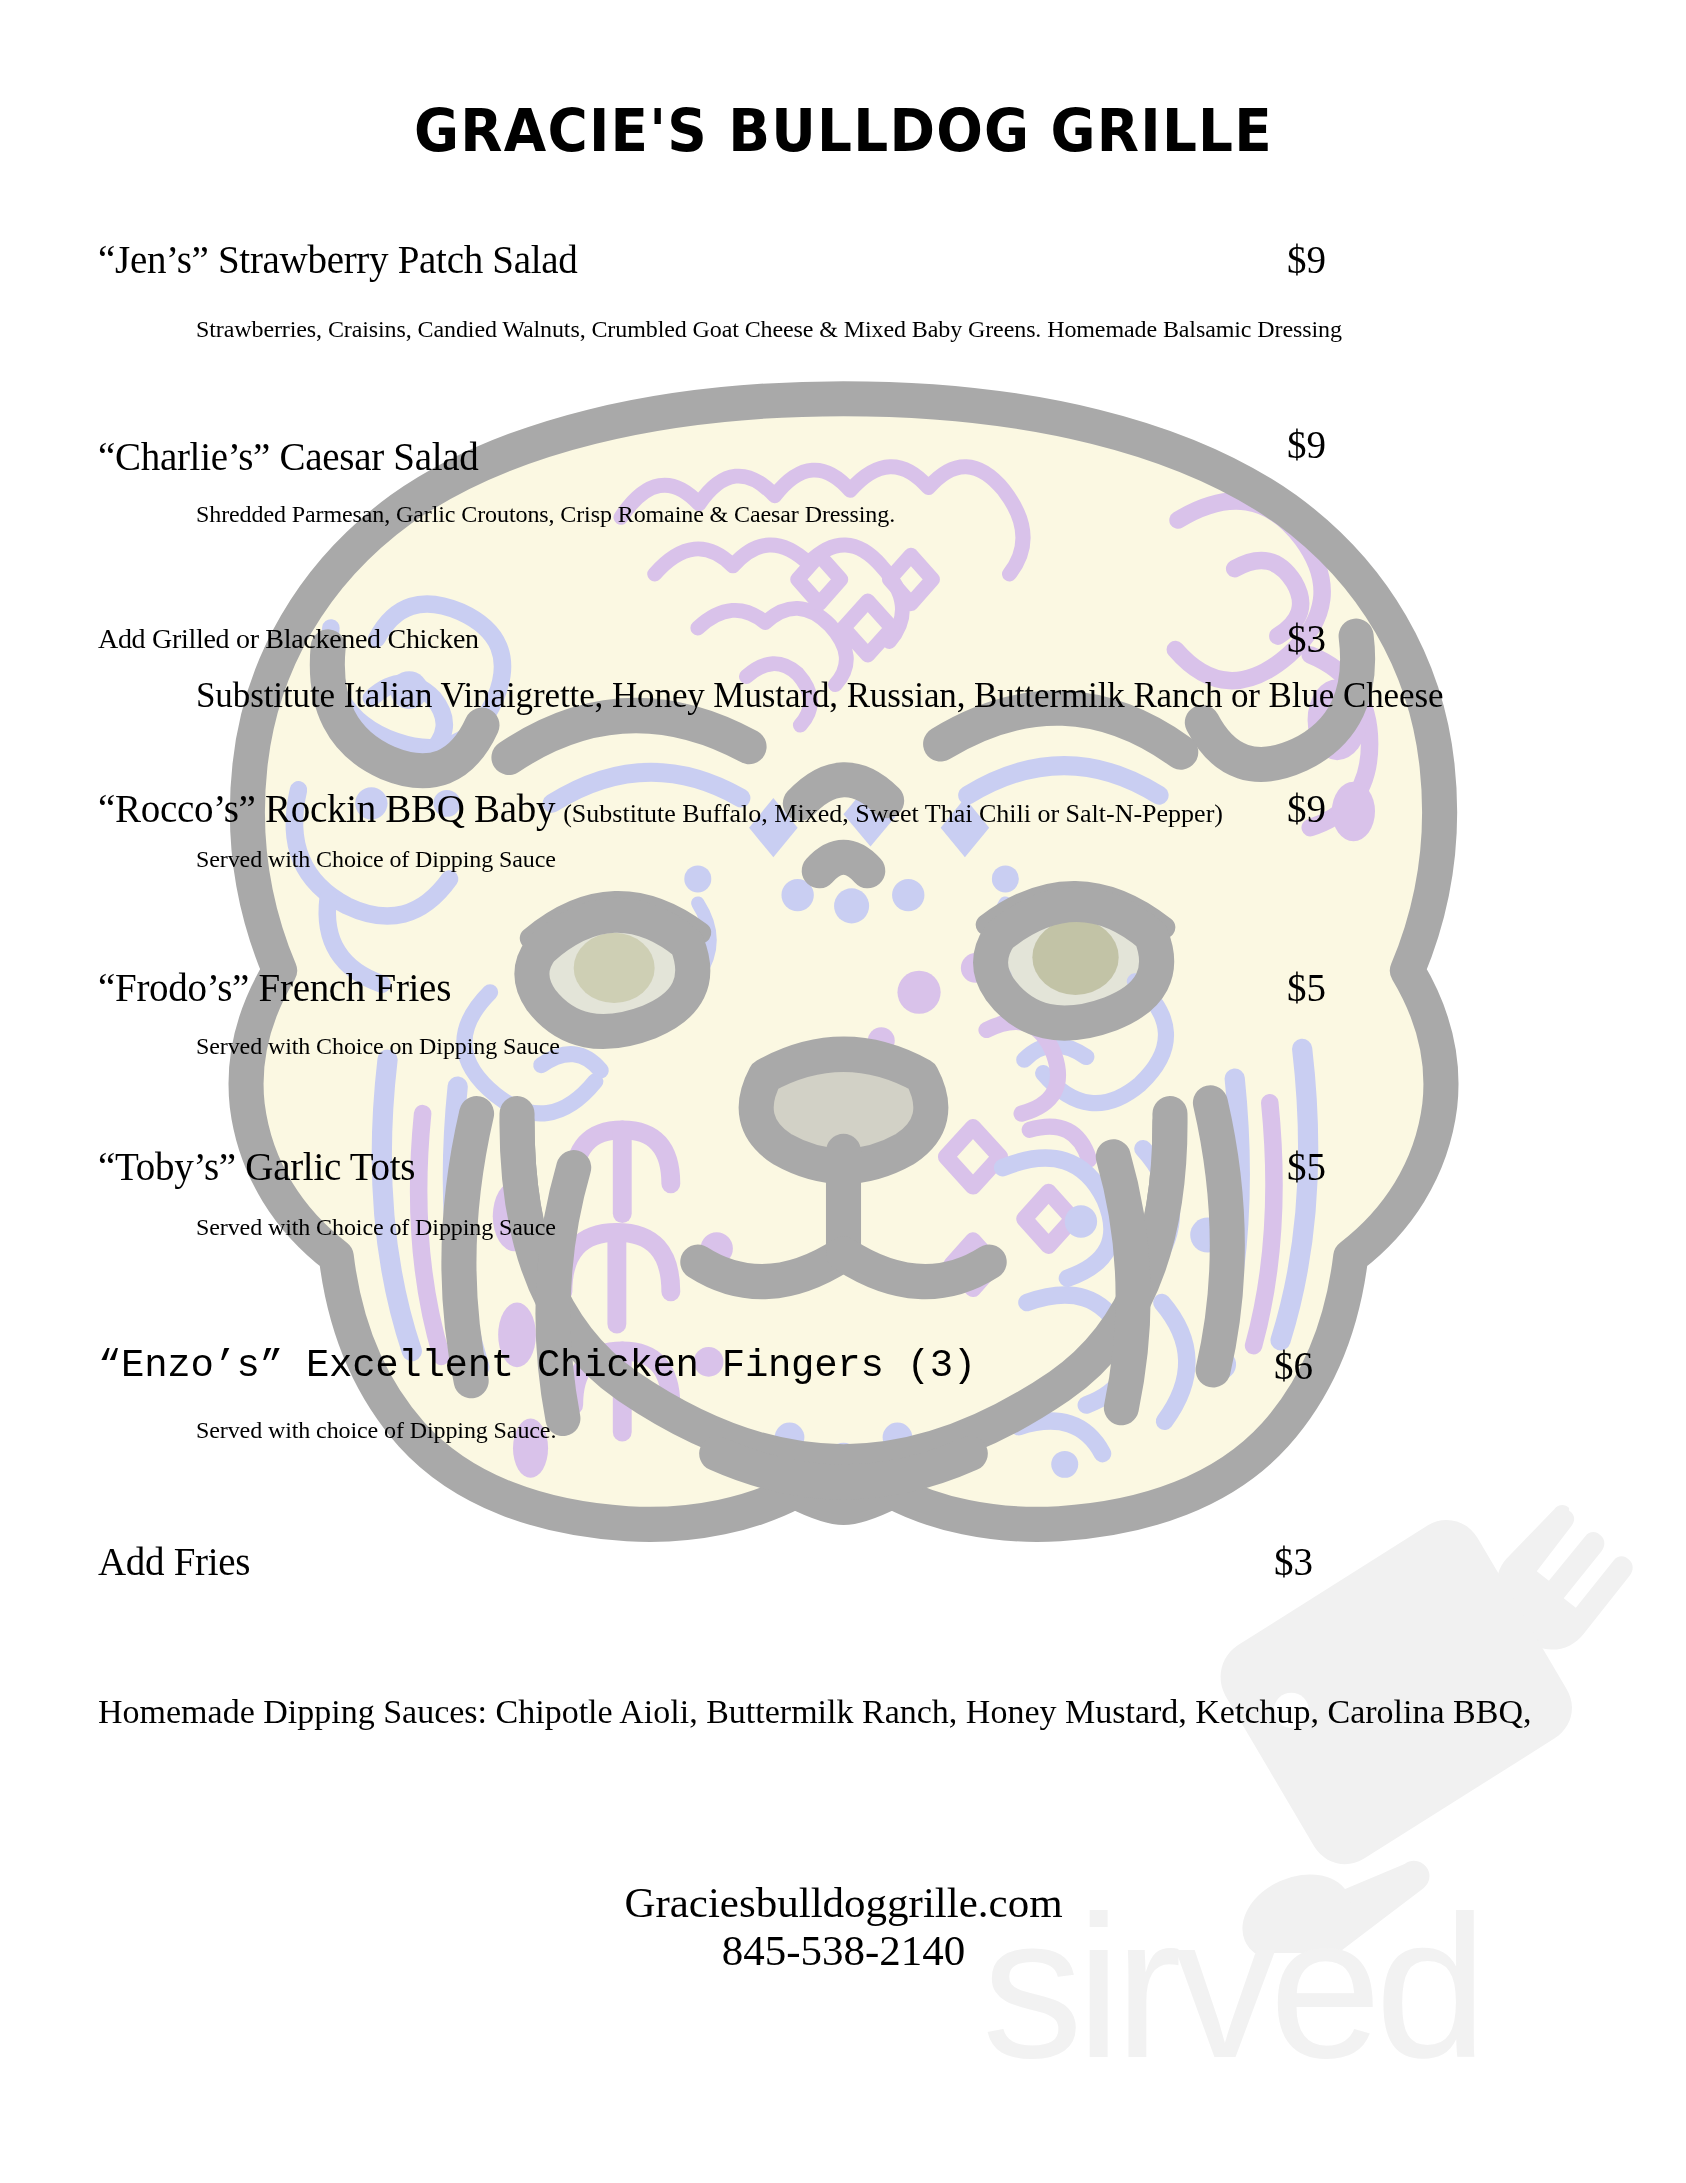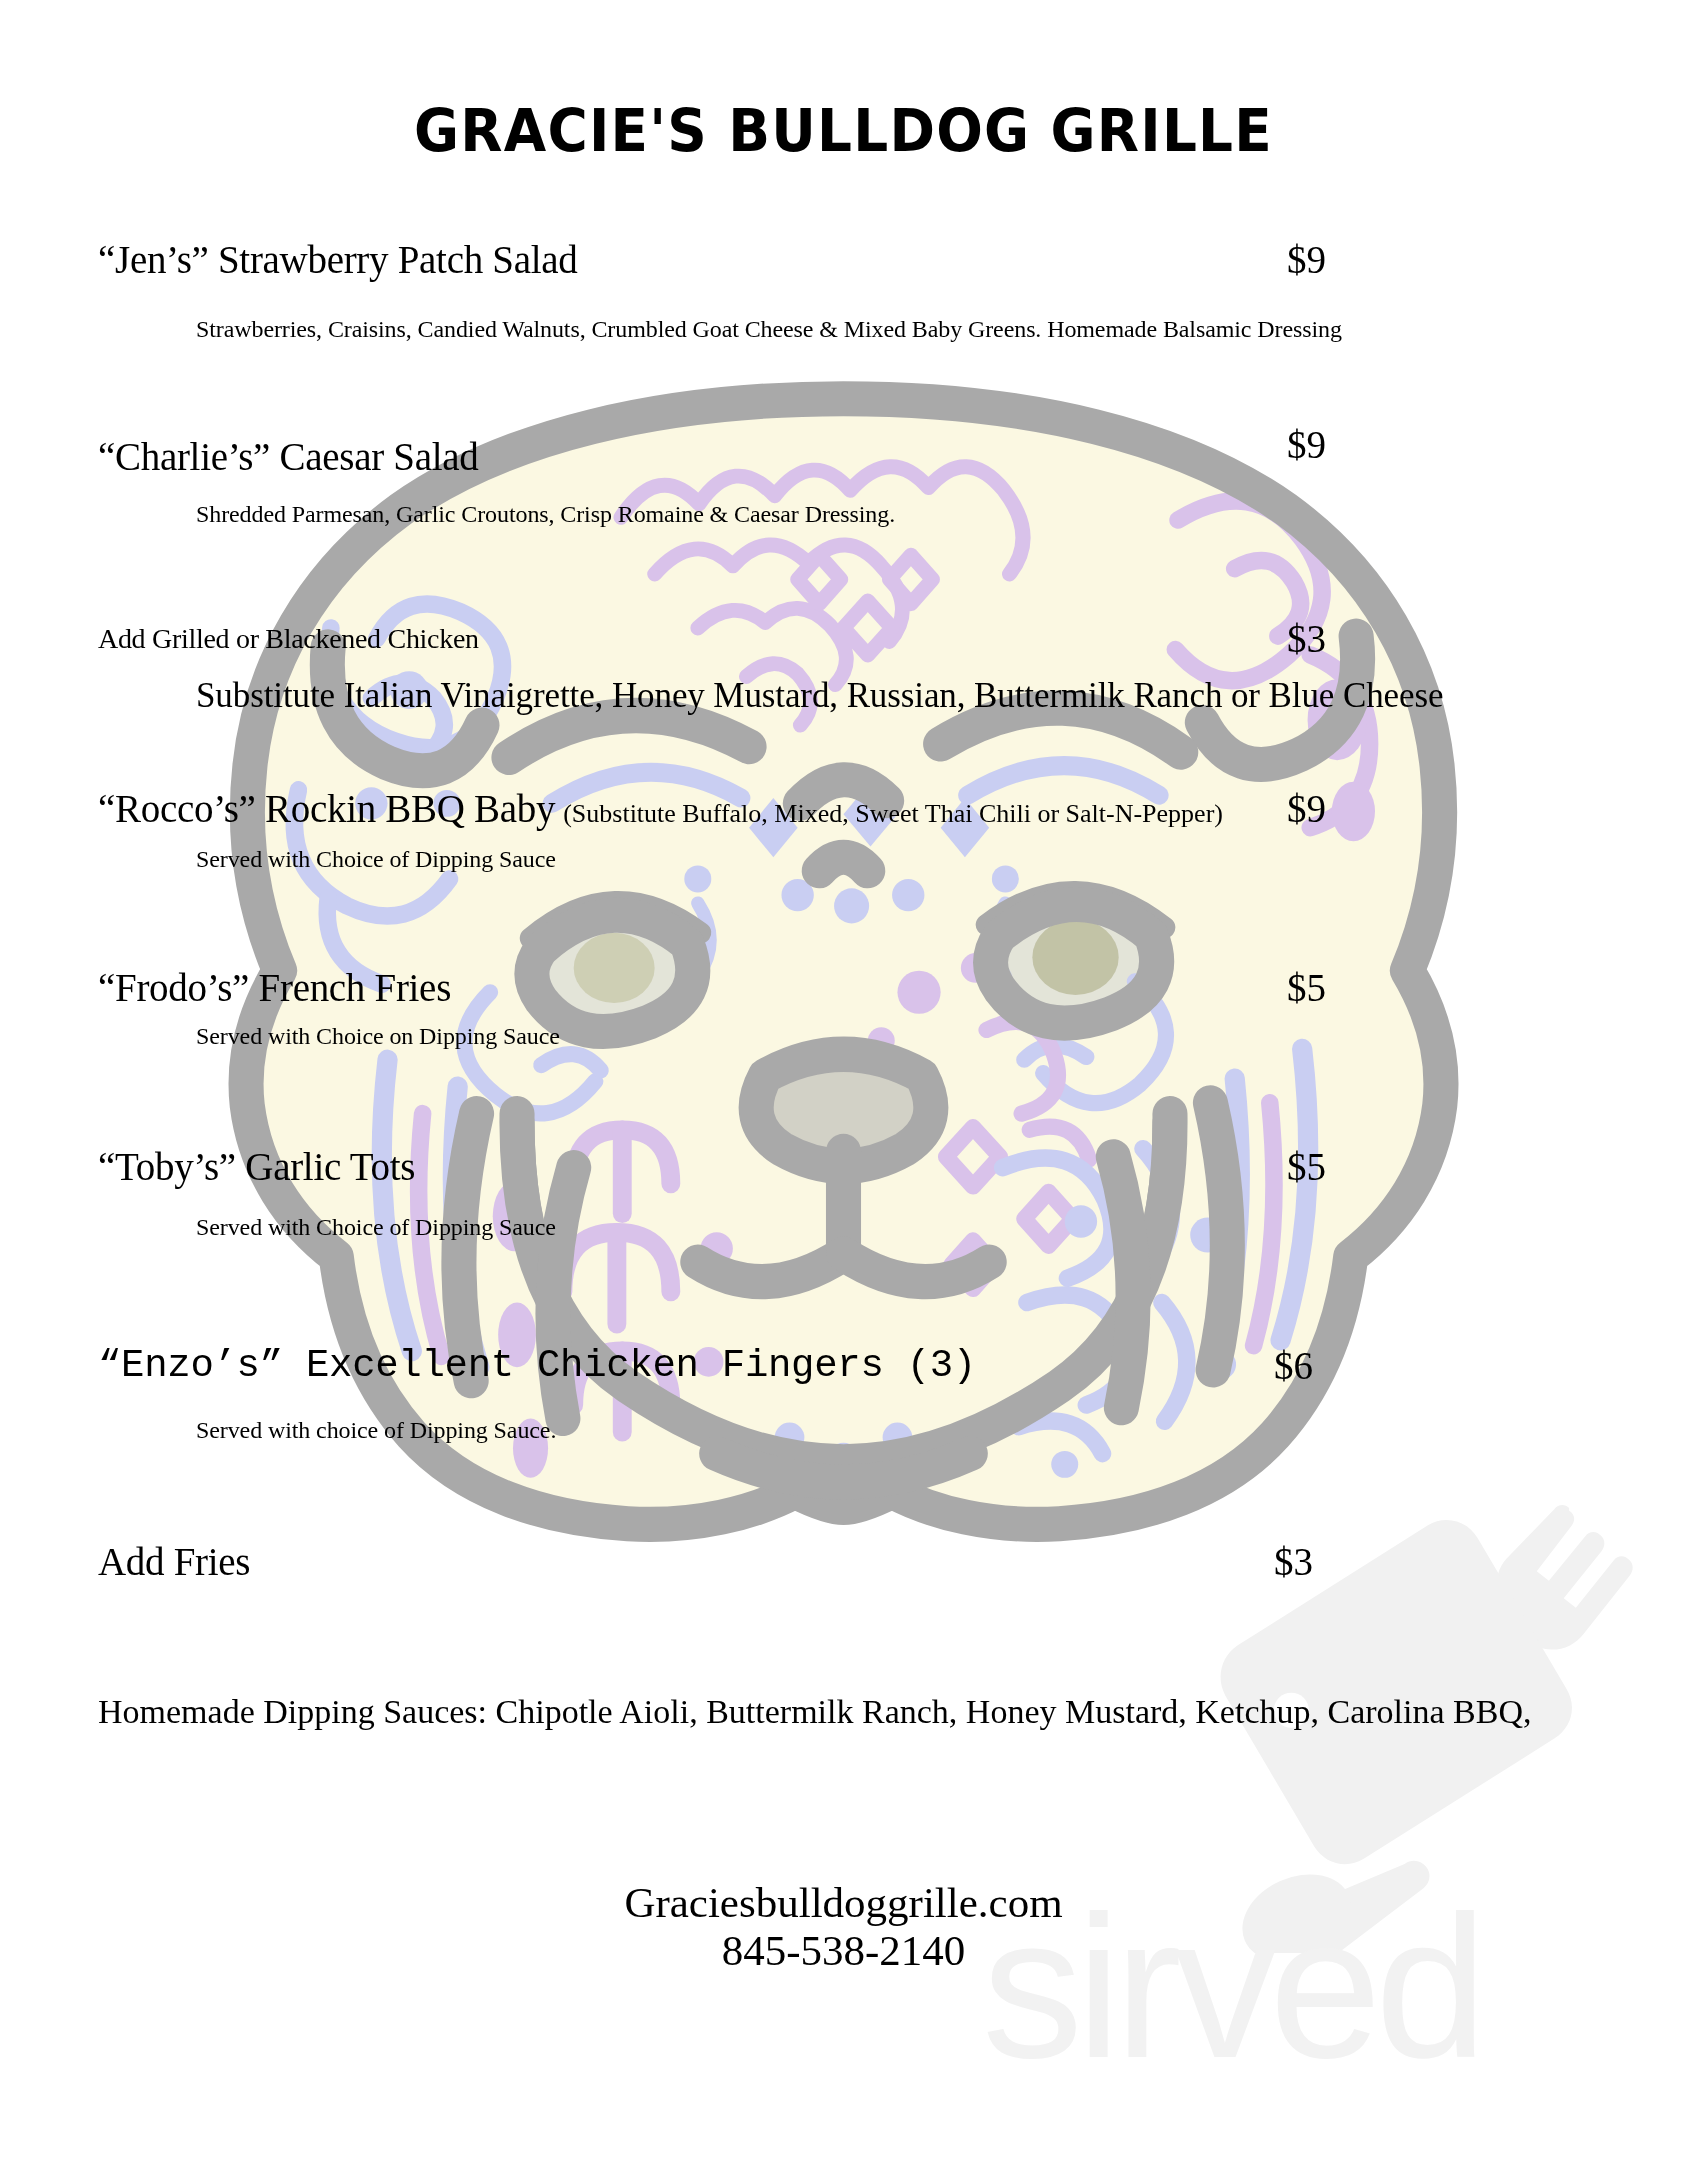--- a/index.html
+++ b/index.html
@@ -428,21 +428,21 @@
     <div class="item-name" style="top:0;">
       <span>“Rocco’s” Rockin BBQ Baby</span><span class="paren" style="padding-left:8px;">(Substitute Buffalo, Mixed, Sweet Thai Chili or Salt-N-Pepper)</span>
     </div>
     <div class="price" style="left:1287px; top:0;">$9</div>
     <div class="desc" style="top:57px;">Served with Choice of Dipping Sauce</div>
   </div>
 
   <div class="row" style="top:968px;">
     <div class="item-name" style="top:0;">“Frodo’s” French Fries</div>
     <div class="price" style="left:1287px; top:0;">$5</div>
-    <div class="desc" style="top:55px;">Served with Choice on Dipping Sauce</div>
+    <div class="desc" style="top:65px;">Served with Choice on Dipping Sauce</div>
   </div>
 
   <div class="row" style="top:1147px;">
     <div class="item-name" style="top:0;">“Toby’s” Garlic Tots</div>
     <div class="price" style="left:1287px; top:0;">$5</div>
     <div class="desc" style="top:67px;">Served with Choice of Dipping Sauce</div>
   </div>
 
   <div class="row" style="top:1346px;">
     <div class="item-name" style="top:0;font-family:Liberation Mono, monospace;">“Enzo’s” Excellent Chicken Fingers (3)</div>

